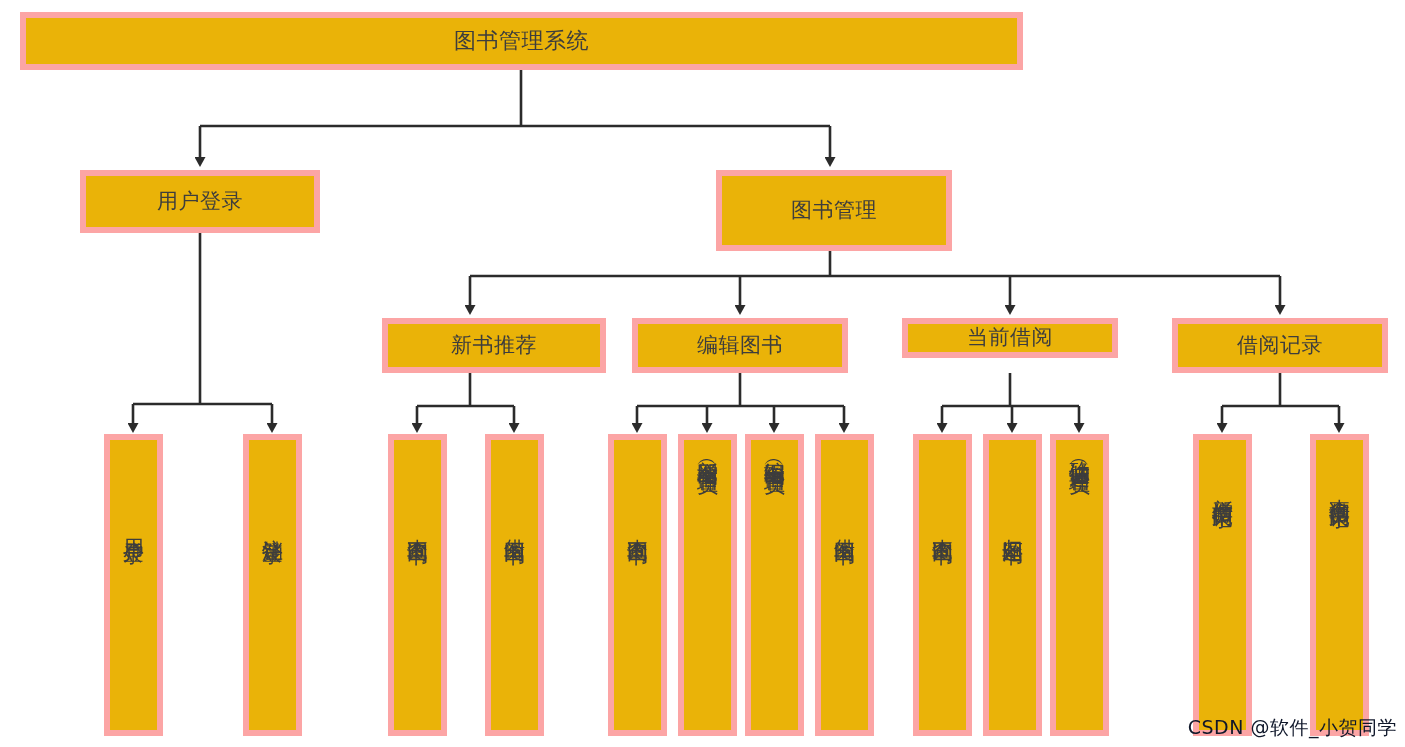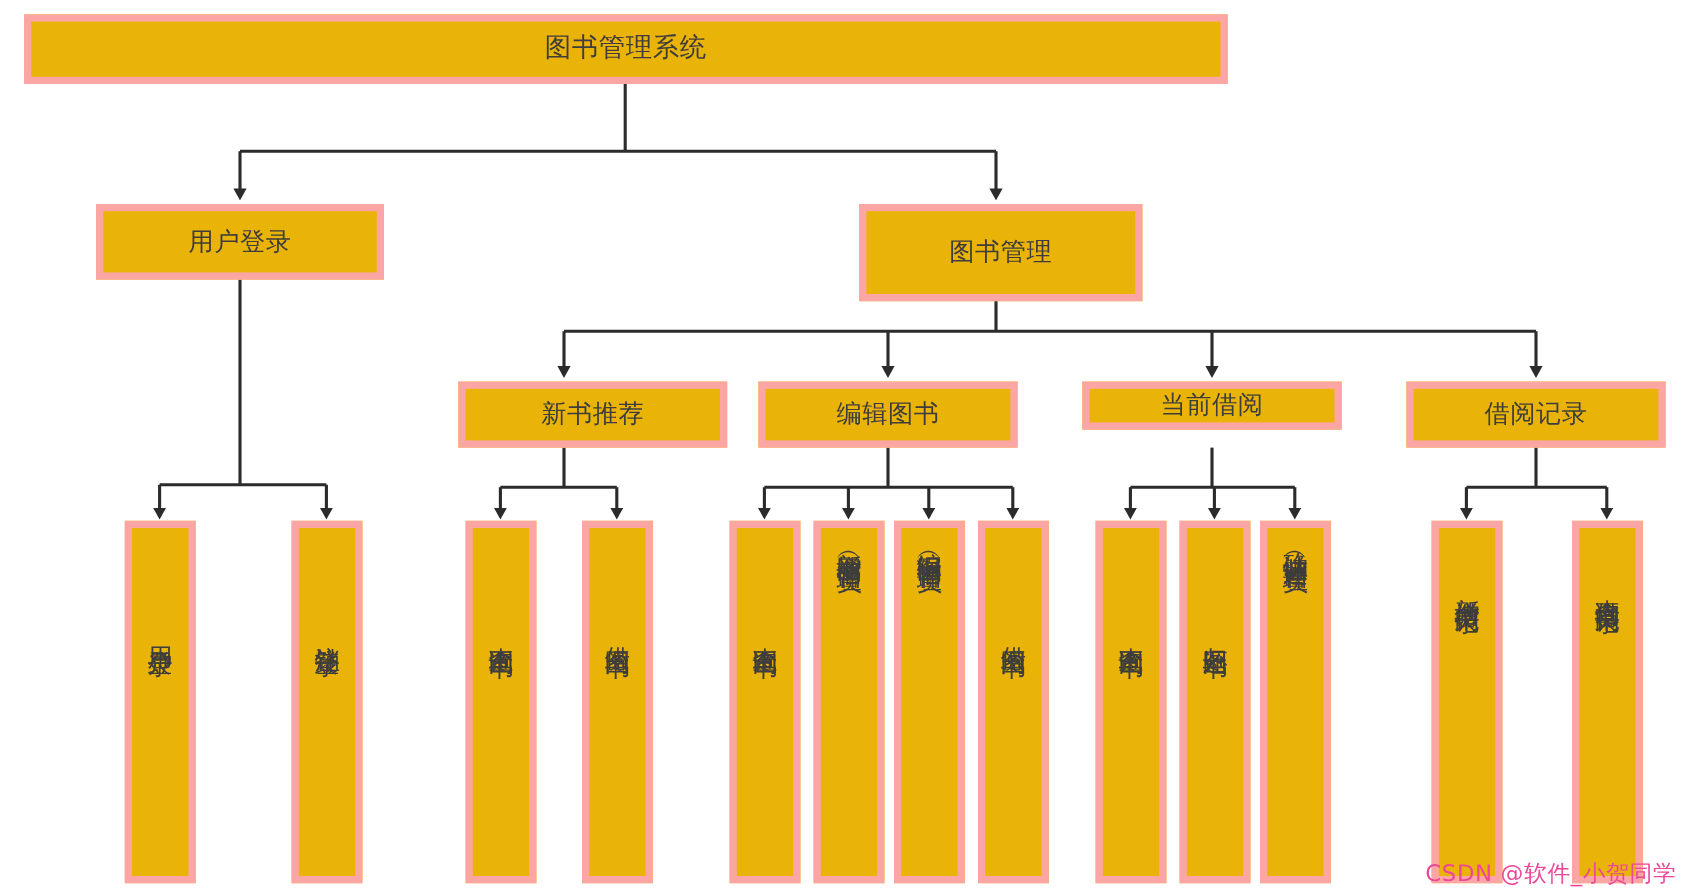--- a/index.html
+++ b/index.html
@@ -67,21 +67,21 @@
     padding-top: 78px;
   }
   .node.vert.midxs .lbl {
     padding-top: 38px;
   }
   #watermark {
     position: absolute;
     right: 8px;
     bottom: 6px;
     font-size: 19px;
-    color: #ec4899;
+    color: #0f172a;
     letter-spacing: 0.5px;
     z-index: 5;
     white-space: nowrap;
   }
 </style>
 </head>
 <body>
 
 <div id="canvas">
 

